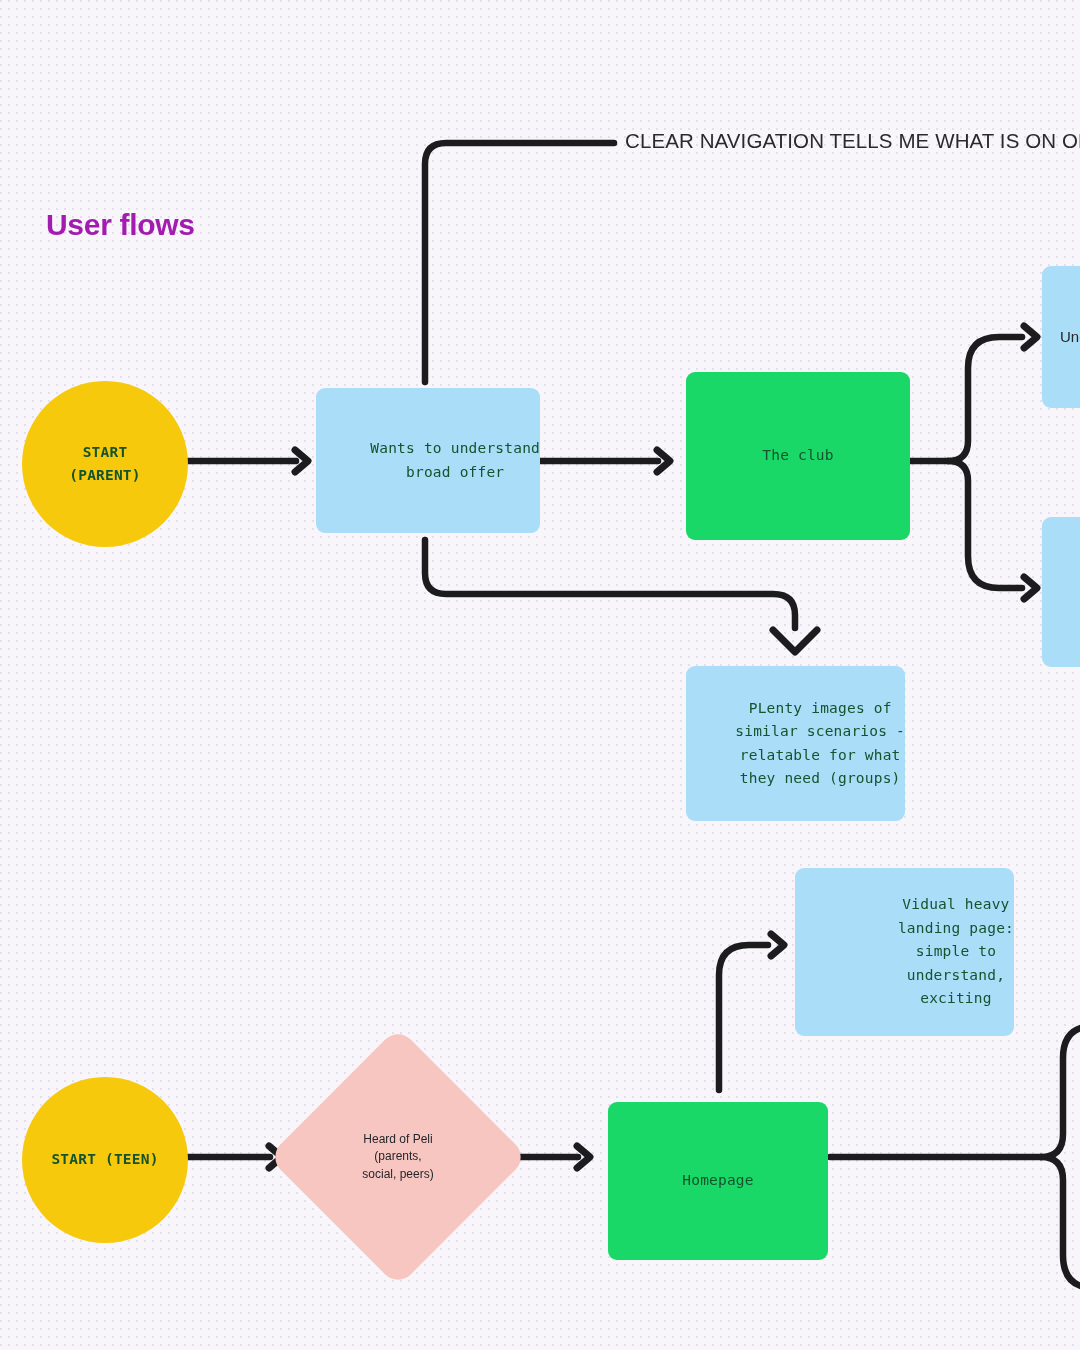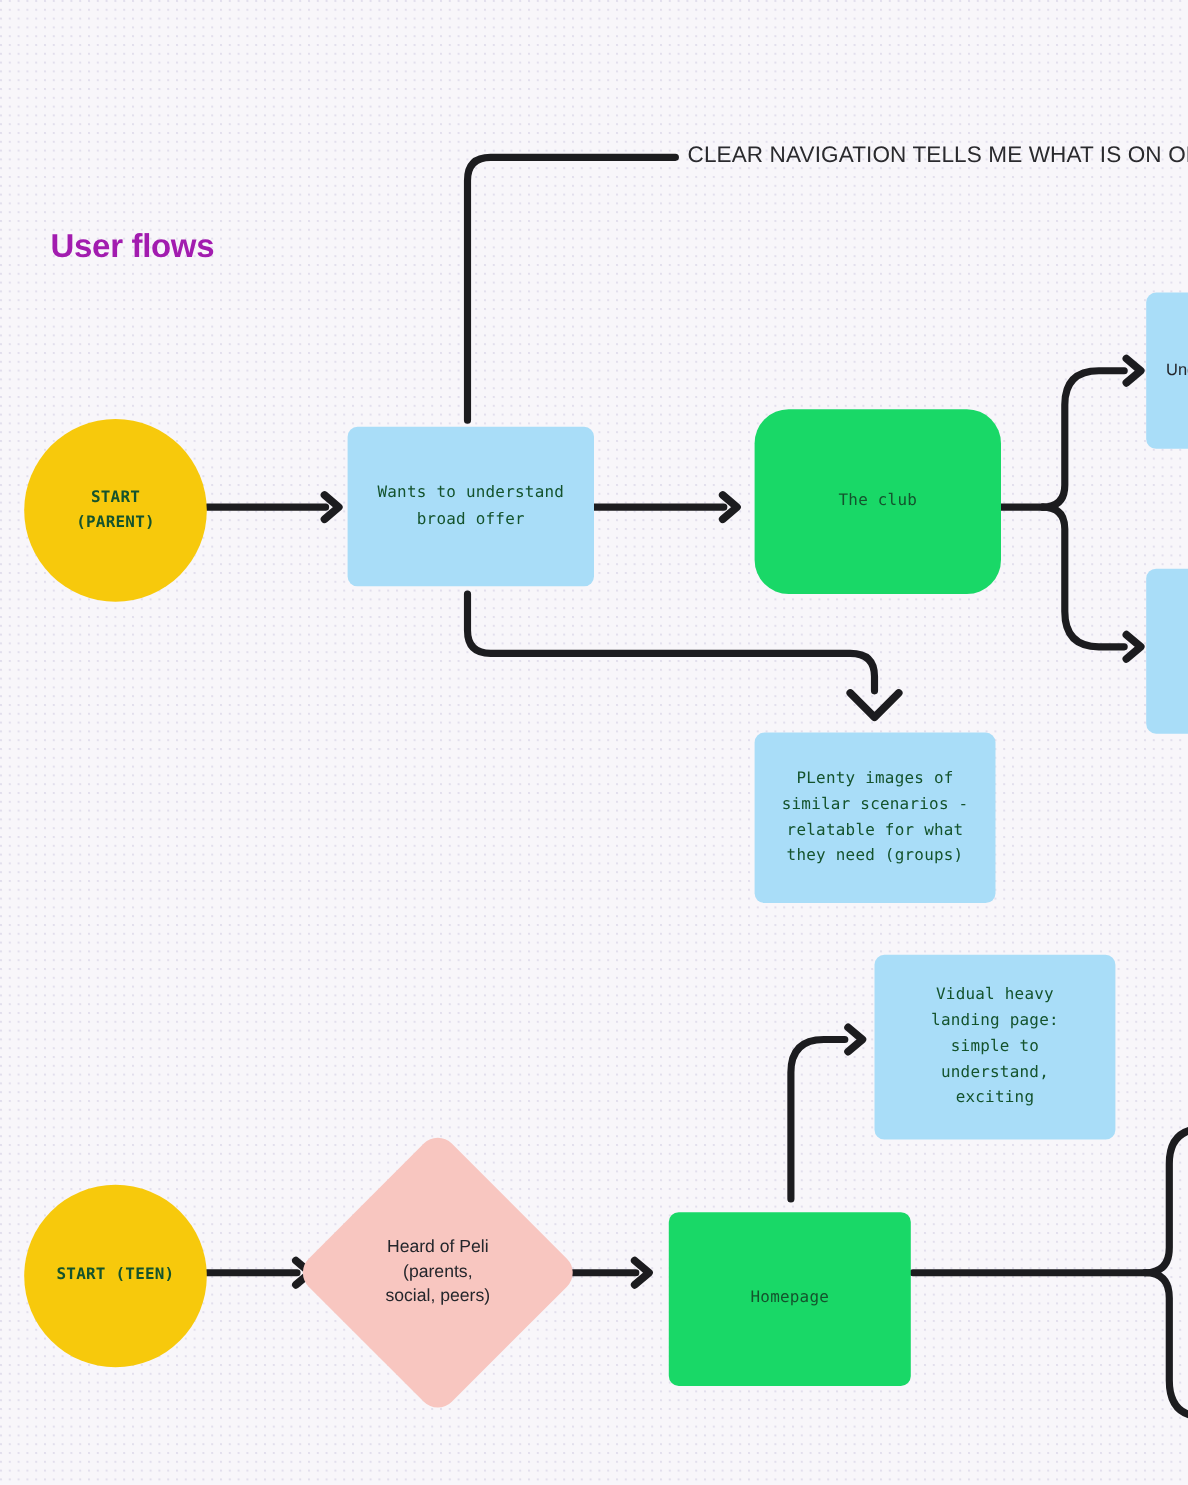--- a/index.html
+++ b/index.html
@@ -72,21 +72,21 @@
   }
 
   
   .circle {
     border-radius: 50%;
     background: #F7C90C;
   }
   .rect {
     border-radius: 9px;
   }
-  .rect.blue  { background: #A9DDF8; }
+  .rect.blue  { background: #A9DDF8; justify-content: flex-end; }
   .rect.green { background: #19D867; }
 
   .diamond-wrap {
     position: absolute;
   }
   .diamond-shape {
     position: absolute;
     inset: 0;
     background: #F8C6C0;
     border-radius: 18px;
@@ -106,21 +106,21 @@
     font-family: "DejaVu Sans Mono", "Liberation Mono", monospace;
     font-size: 14.5px;
     line-height: 1.62;
     letter-spacing: 0.2px;
     color: #14532d;
     white-space: pre-line;
   }
   .mono.bold { font-weight: 700; }
   .sans {
     font-family: "Liberation Sans", sans-serif;
-    font-size: 16px;
+    font-size: 12px;
     line-height: 1.42;
     color: #24262b;
     white-space: pre-line;
   }
 </style>
 </head>
 <body>
 
 <div id="canvas"></div>
 
@@ -187,21 +187,21 @@
 <div class="node circle" style="left:22px; top:381px; width:166px; height:166px;">
   <span class="mono bold">START
 (PARENT)</span>
 </div>
 
 <div class="node rect blue" style="left:316px; top:388px; width:224px; height:145px;">
   <span class="mono">Wants to understand
 broad offer</span>
 </div>
 
-<div class="node rect green" style="left:686px; top:372px; width:224px; height:168px;border-radius:31px;">
+<div class="node rect green" style="left:686px; top:372px; width:224px; height:168px;">
   <span class="mono">The club</span>
 </div>
 
 <div class="node rect blue" style="left:686px; top:666px; width:219px; height:155px;">
   <span class="mono">PLenty images of
 similar scenarios -
 relatable for what
 they need (groups)</span>
 </div>
 

